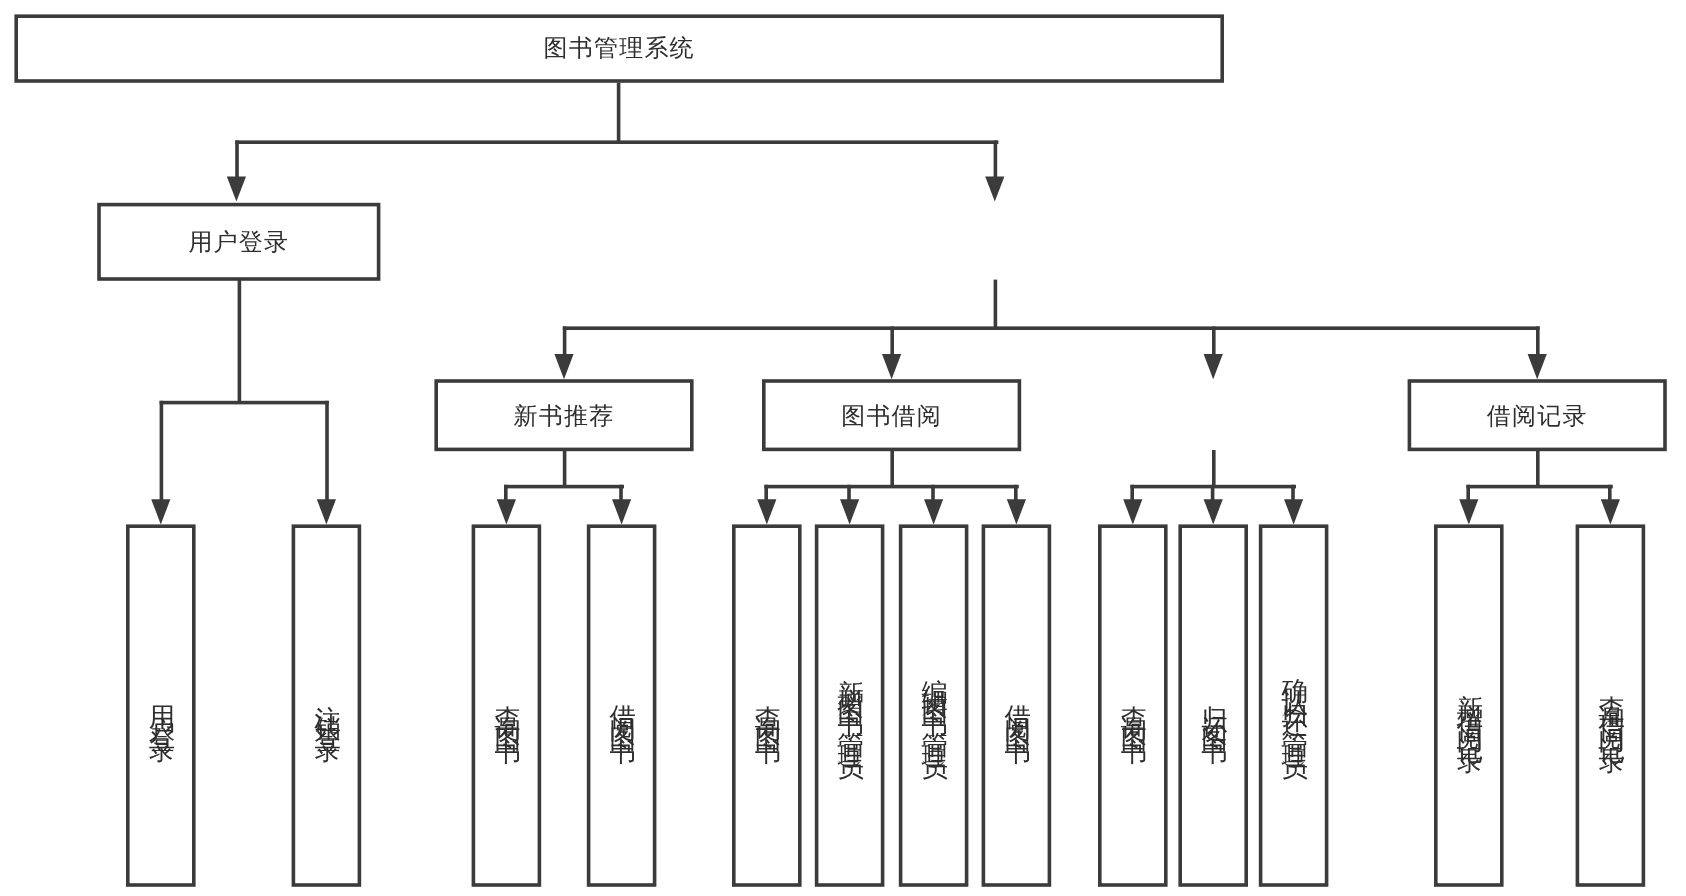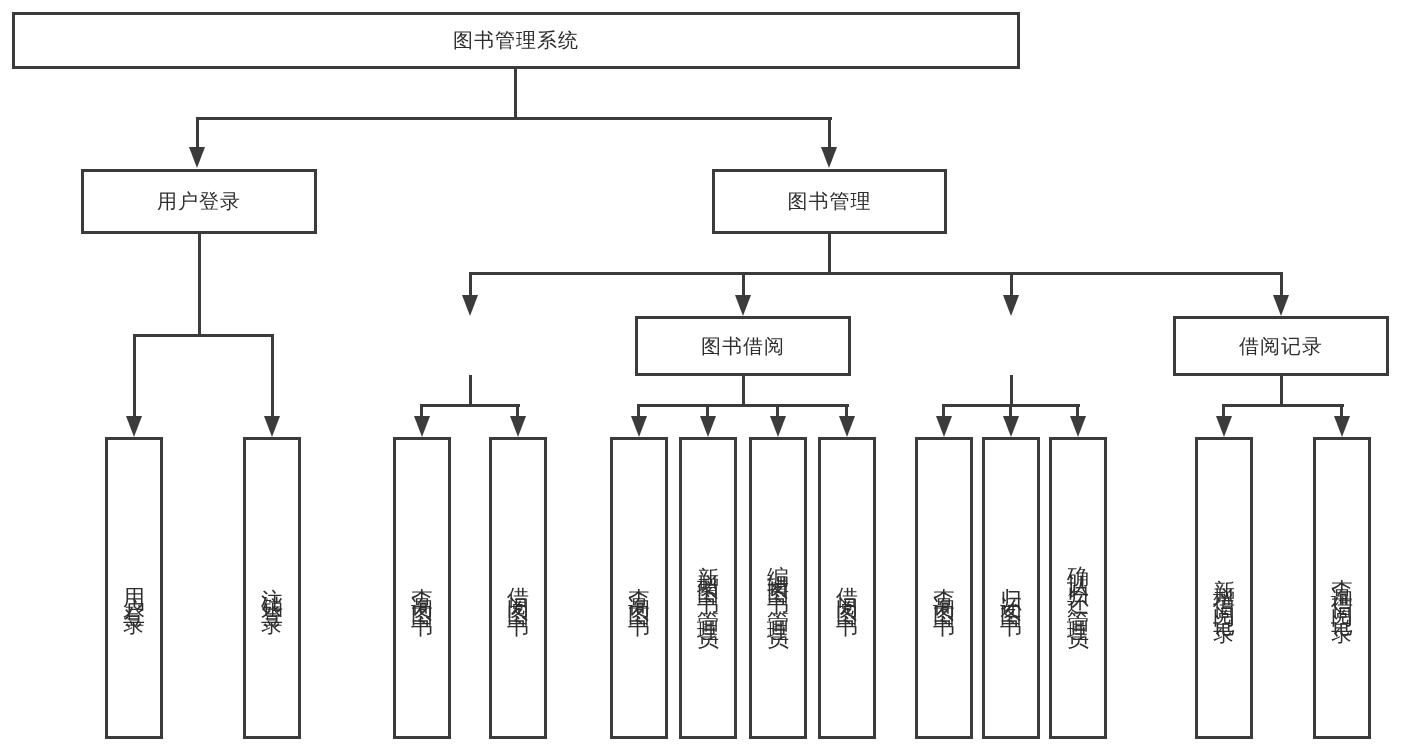--- a/index.html
+++ b/index.html
@@ -65,42 +65,42 @@
   <div class="v" style="left:514px;top:69px;height:49px;"></div>
   <div class="h" style="left:196px;top:117px;width:636px;"></div>
   <div class="v" style="left:196px;top:117px;height:32px;"></div>
   <div class="tri" style="left:189px;top:147px;"></div>
   <div class="v" style="left:828px;top:117px;height:32px;"></div>
   <div class="tri" style="left:821px;top:147px;"></div>
 
   <div class="box hbox" style="left:81px;top:169px;width:236px;height:65px;">
     <span>用户登录</span>
   </div>
-  <div class="box hbox" style="left:712px;top:169px;width:235px;height:65px;">
-    <span>图书管理</span>
-  </div>
 
   <div class="v" style="left:198px;top:233px;height:102px;"></div>
   <div class="h" style="left:133px;top:334px;width:141px;"></div>
   <div class="v" style="left:133px;top:334px;height:83px;"></div>
   <div class="tri" style="left:126px;top:416px;"></div>
   <div class="v" style="left:271px;top:334px;height:83px;"></div>
   <div class="tri" style="left:264px;top:416px;"></div>
 
   <div class="v" style="left:828px;top:233px;height:41px;"></div>
   <div class="h" style="left:469px;top:272px;width:814px;"></div>
   <div class="v" style="left:469px;top:272px;height:25px;"></div>
   <div class="tri" style="left:462px;top:295px;"></div>
   <div class="v" style="left:742px;top:272px;height:25px;"></div>
   <div class="tri" style="left:735px;top:295px;"></div>
   <div class="v" style="left:1010px;top:272px;height:25px;"></div>
   <div class="tri" style="left:1003px;top:295px;"></div>
   <div class="v" style="left:1280px;top:272px;height:25px;"></div>
   <div class="tri" style="left:1273px;top:295px;"></div>
 
+  <div class="box hbox" style="left:362px;top:316px;width:216px;height:60px;">
+    <span>新书推荐</span>
+  </div>
   <div class="box hbox" style="left:635px;top:316px;width:216px;height:60px;justify-content:center;">
     <span>图书借阅</span>
   </div>
   <div class="box hbox" style="left:1173px;top:316px;width:216px;height:60px;">
     <span>借阅记录</span>
   </div>
 
   <div class="v" style="left:469px;top:375px;height:31px;"></div>
   <div class="h" style="left:420px;top:404px;width:100px;"></div>
   <div class="v" style="left:420px;top:404px;height:14px;"></div>

